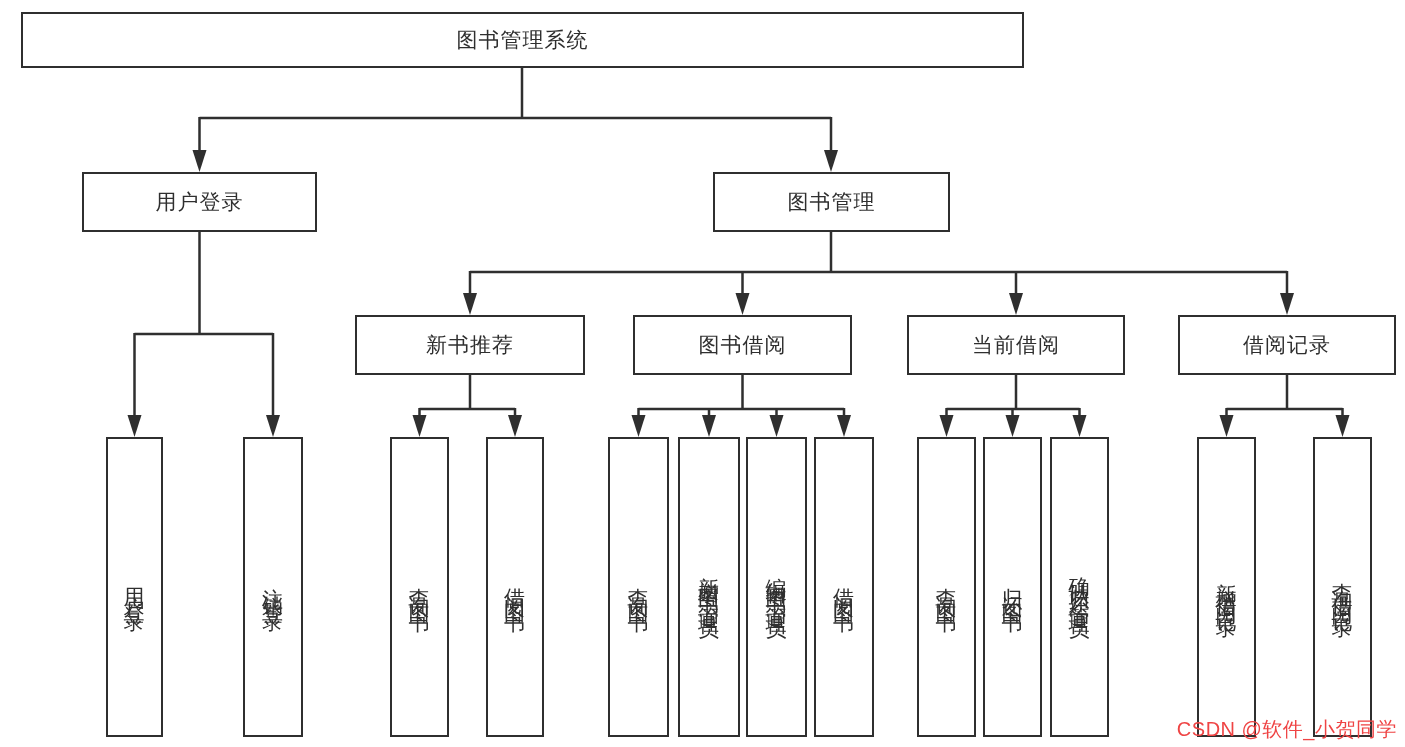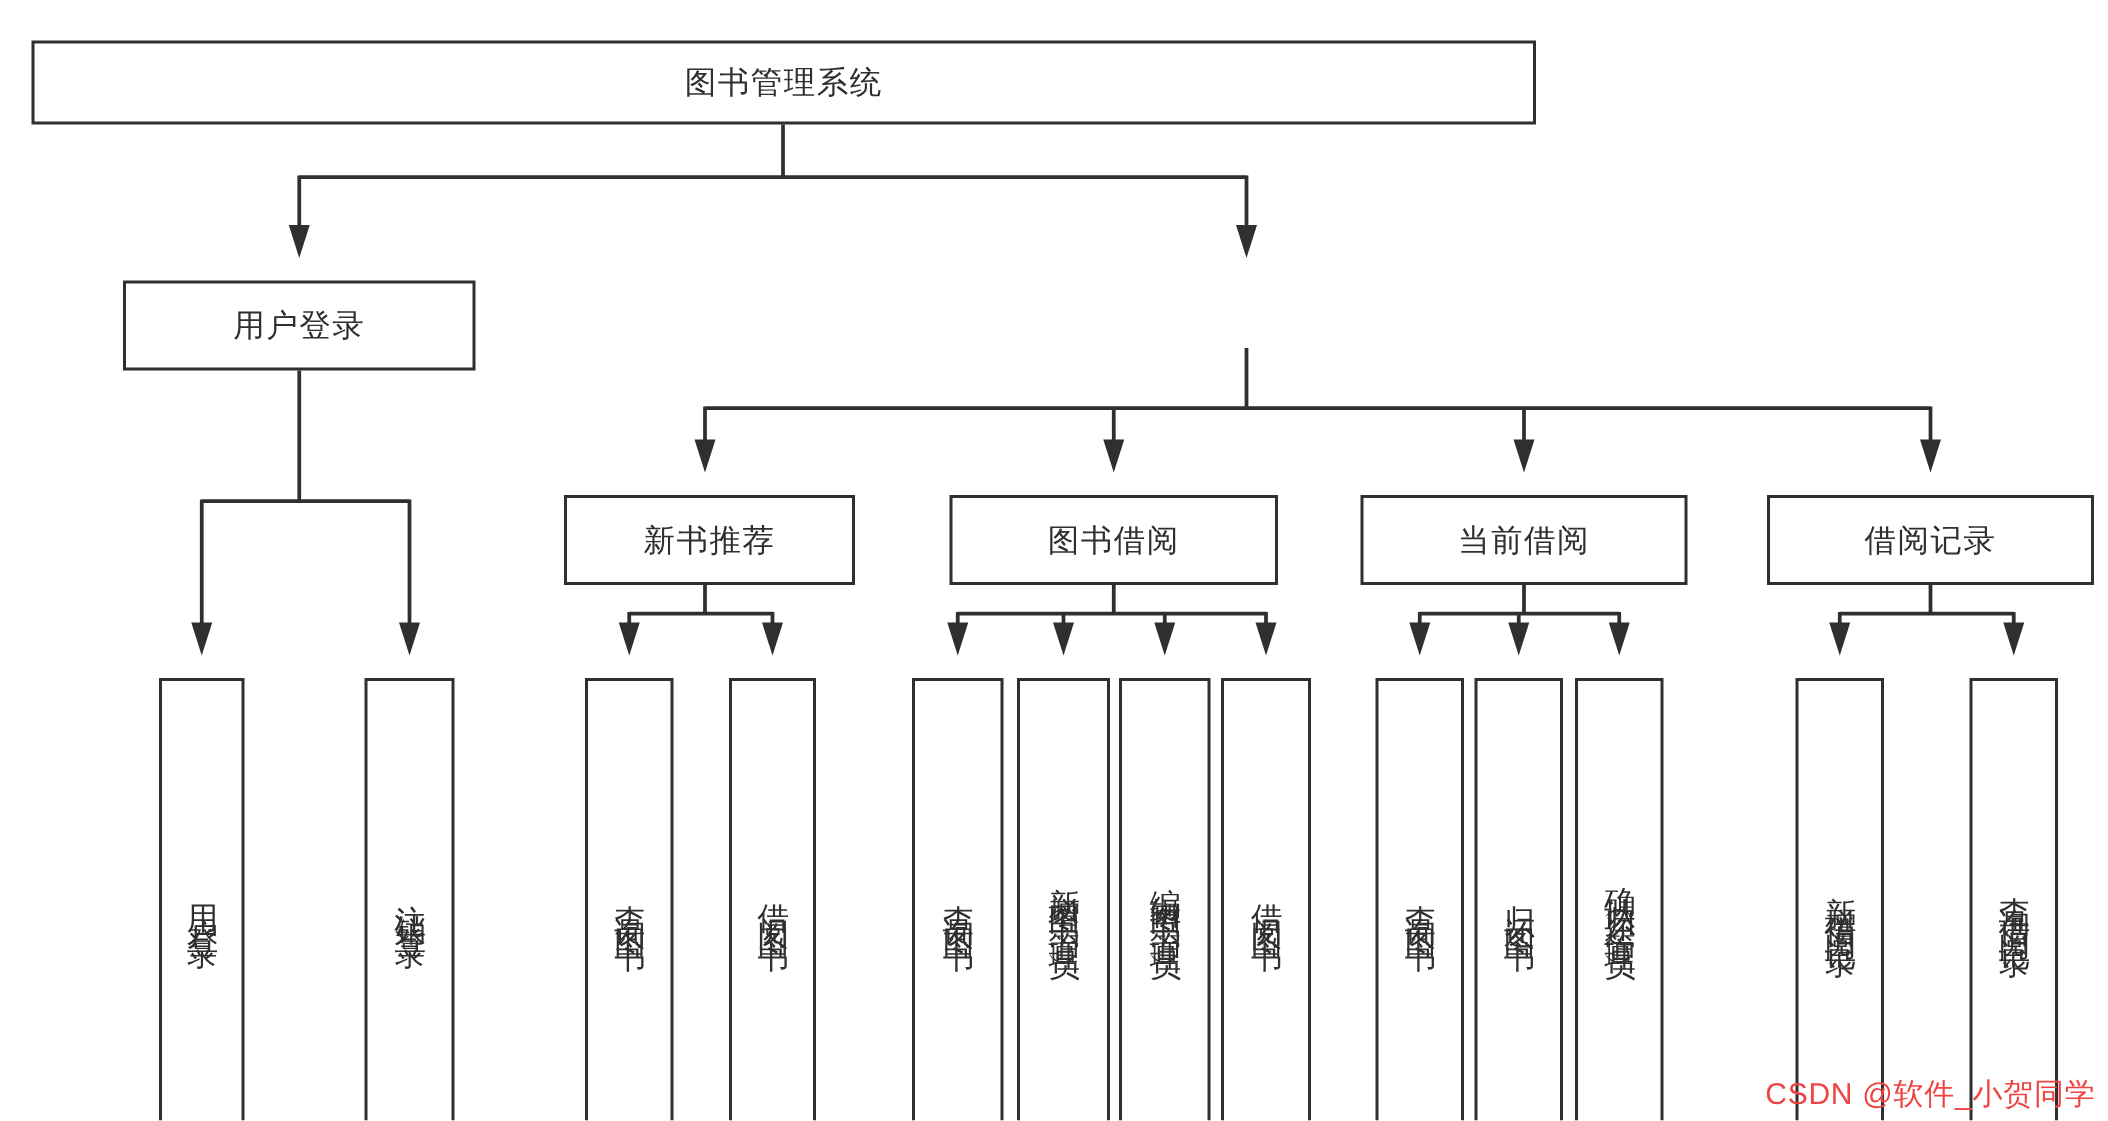--- a/index.html
+++ b/index.html
@@ -14,21 +14,20 @@
   .box{
     position:absolute;
     box-sizing:border-box;
     border:2.5px solid #2f2f2f;
     background:#ffffff;
     color:#2f2f2f;
     display:flex;align-items:center;justify-content:center;
     font-size:21px;
     letter-spacing:1px;
     white-space:nowrap;
-    margin-top:15px;
   }
   .vbox{
     writing-mode:vertical-rl;
     text-orientation:mixed;
     top:437px;height:300px;
     letter-spacing:8px;
     font-size:21px;
     white-space:normal;
     line-height:1;
   }
@@ -85,22 +84,23 @@
       <polygon points="1005.5,415 1019.5,415 1012.5,437"></polygon>
       <polygon points="1072.5,415 1086.5,415 1079.5,437"></polygon>
       <polygon points="1219.5,415 1233.5,415 1226.5,437"></polygon>
       <polygon points="1335.5,415 1349.5,415 1342.5,437"></polygon>
     </g>
   </svg>
 
   <div class="box" style="left:21px;top:12px;width:1003px;height:56px;">图书管理系统</div>
 
   <div class="box" style="left:82px;top:172px;width:235px;height:60px;">用户登录</div>
+  <div class="box" style="left:713px;top:172px;width:237px;height:60px;">图书管理</div>
 
-  <div class="box" style="left:376px;top:315px;width:194px;height:60px;">新书推荐</div>
+  <div class="box" style="left:355px;top:315px;width:230px;height:60px;">新书推荐</div>
   <div class="box" style="left:907px;top:315px;width:218px;height:60px;">当前借阅</div>
   <div class="box" style="left:633px;top:315px;width:219px;height:60px;">图书借阅</div>
   <div class="box" style="left:1178px;top:315px;width:218px;height:60px;">借阅记录</div>
 
   <div class="box vbox" style="left:106px;width:57px;">用户登录</div>
   <div class="box vbox" style="left:243px;width:60px;">注销登录</div>
 
   <div class="box vbox" style="left:390px;width:59px;">查询图书</div>
   <div class="box vbox" style="left:486px;width:58px;">借阅图书</div>
 

